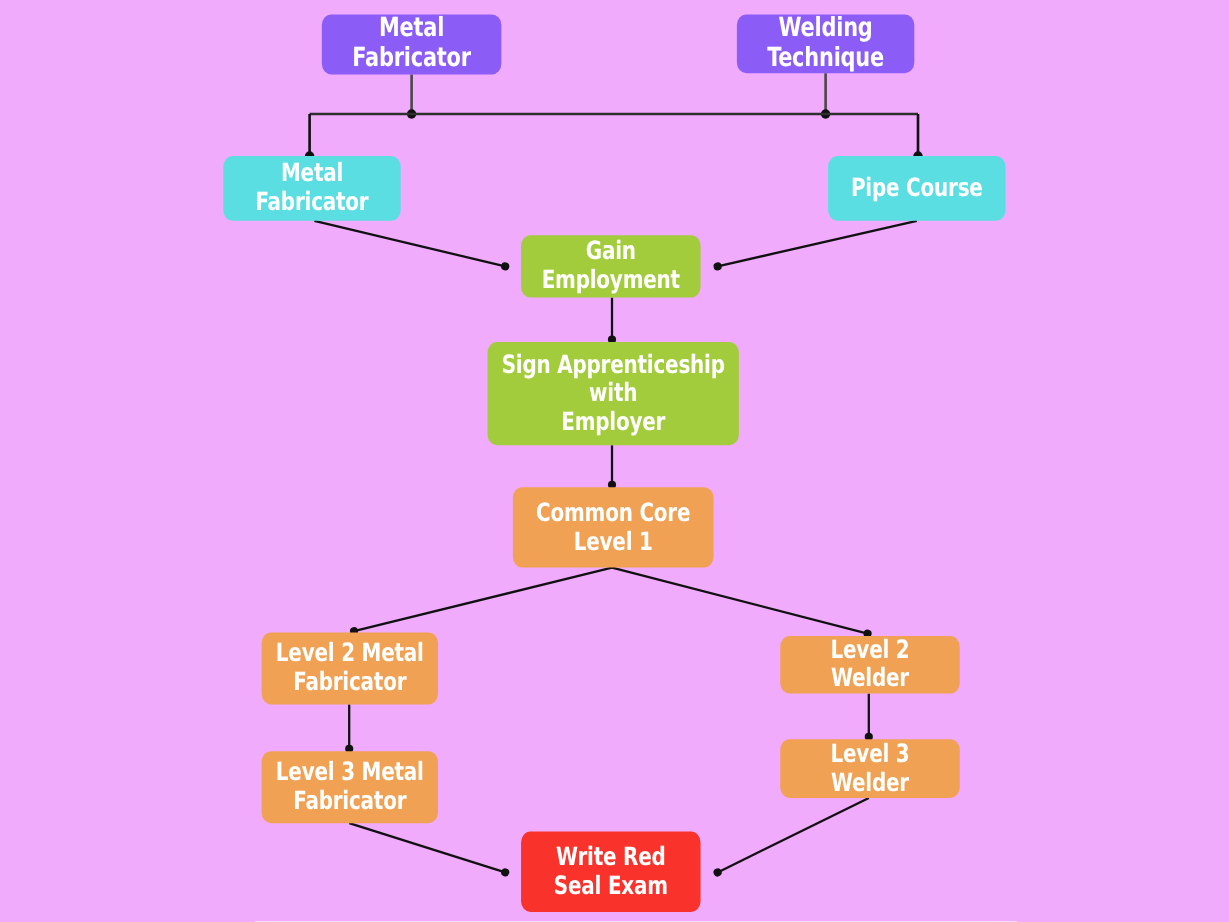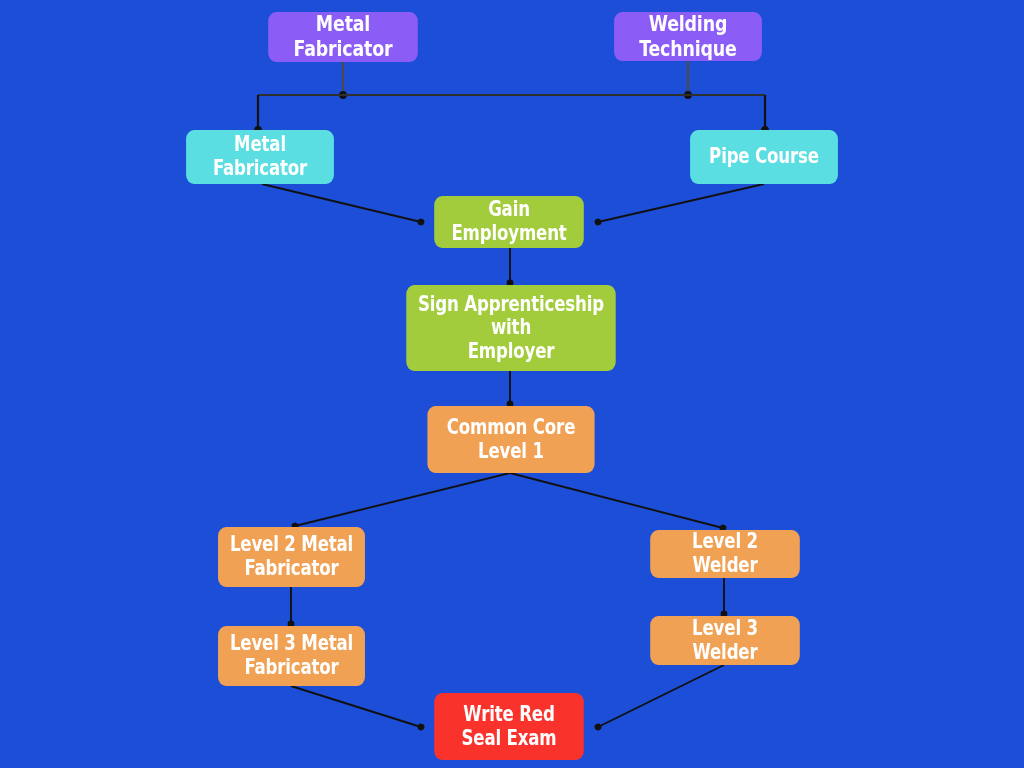--- a/index.html
+++ b/index.html
@@ -4,21 +4,21 @@
 <style>
   html, body {
     margin: 0;
     padding: 0;
     background: #ffffff;
   }
   #canvas {
     position: relative;
     width: 1024px;
     height: 768px;
-    background: #1d4ed8;
+    background: #f0abfc;
     overflow: hidden;
     font-family: "DejaVu Sans", sans-serif;
   }
   #edge-layer {
     position: absolute;
     left: 0;
     top: 0;
     width: 1024px;
     height: 768px;
     pointer-events: none;

